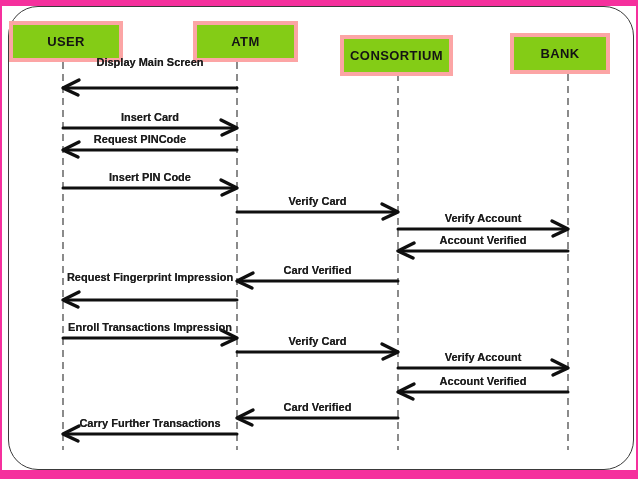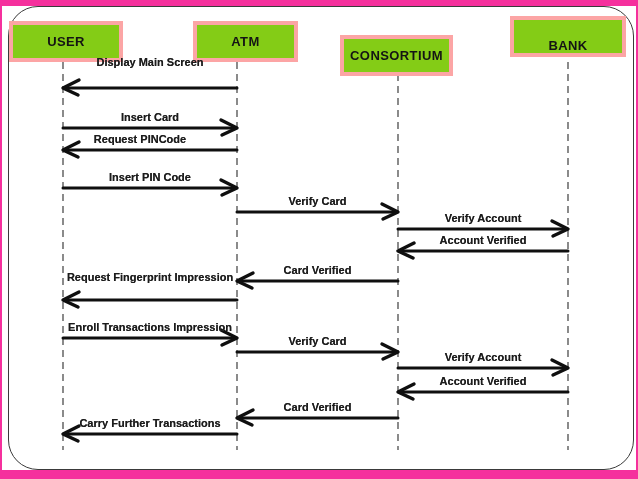--- a/index.html
+++ b/index.html
@@ -86,21 +86,21 @@
 <div id="actors">
     <div class="actor-box" style="left: 9px; top: 21px; width: 114px;">
       <span>USER</span>
     </div>
     <div class="actor-box" style="left: 193px; top: 21px; width: 105px;">
       <span>ATM</span>
     </div>
     <div class="actor-box" style="left: 340px; top: 21px; width: 113px; margin-top: 14px;">
       <span>CONSORTIUM</span>
     </div>
-    <div class="actor-box" style="left: 510px; top: 16px; width: 116px; align-items: flex-end;">
+    <div class="actor-box" style="left: 510px; top: 33px; width: 100px;">
       <span>BANK</span>
     </div>
   </div>
 <div id="labels">
     <div class="msg-label" style="left: 150px; top: 56px;">Display Main Screen</div>
     <div class="msg-label" style="left: 150px; top: 111px;">Insert Card</div>
     <div class="msg-label" style="left: 140px; top: 133px; text-align: center;">Request PINCode</div>
     <div class="msg-label" style="left: 150px; top: 171px;">Insert PIN Code</div>
     <div class="msg-label" style="left: 317.5px; top: 195px;">Verify Card</div>
     <div class="msg-label" style="left: 483px; top: 212px;">Verify Account</div>

